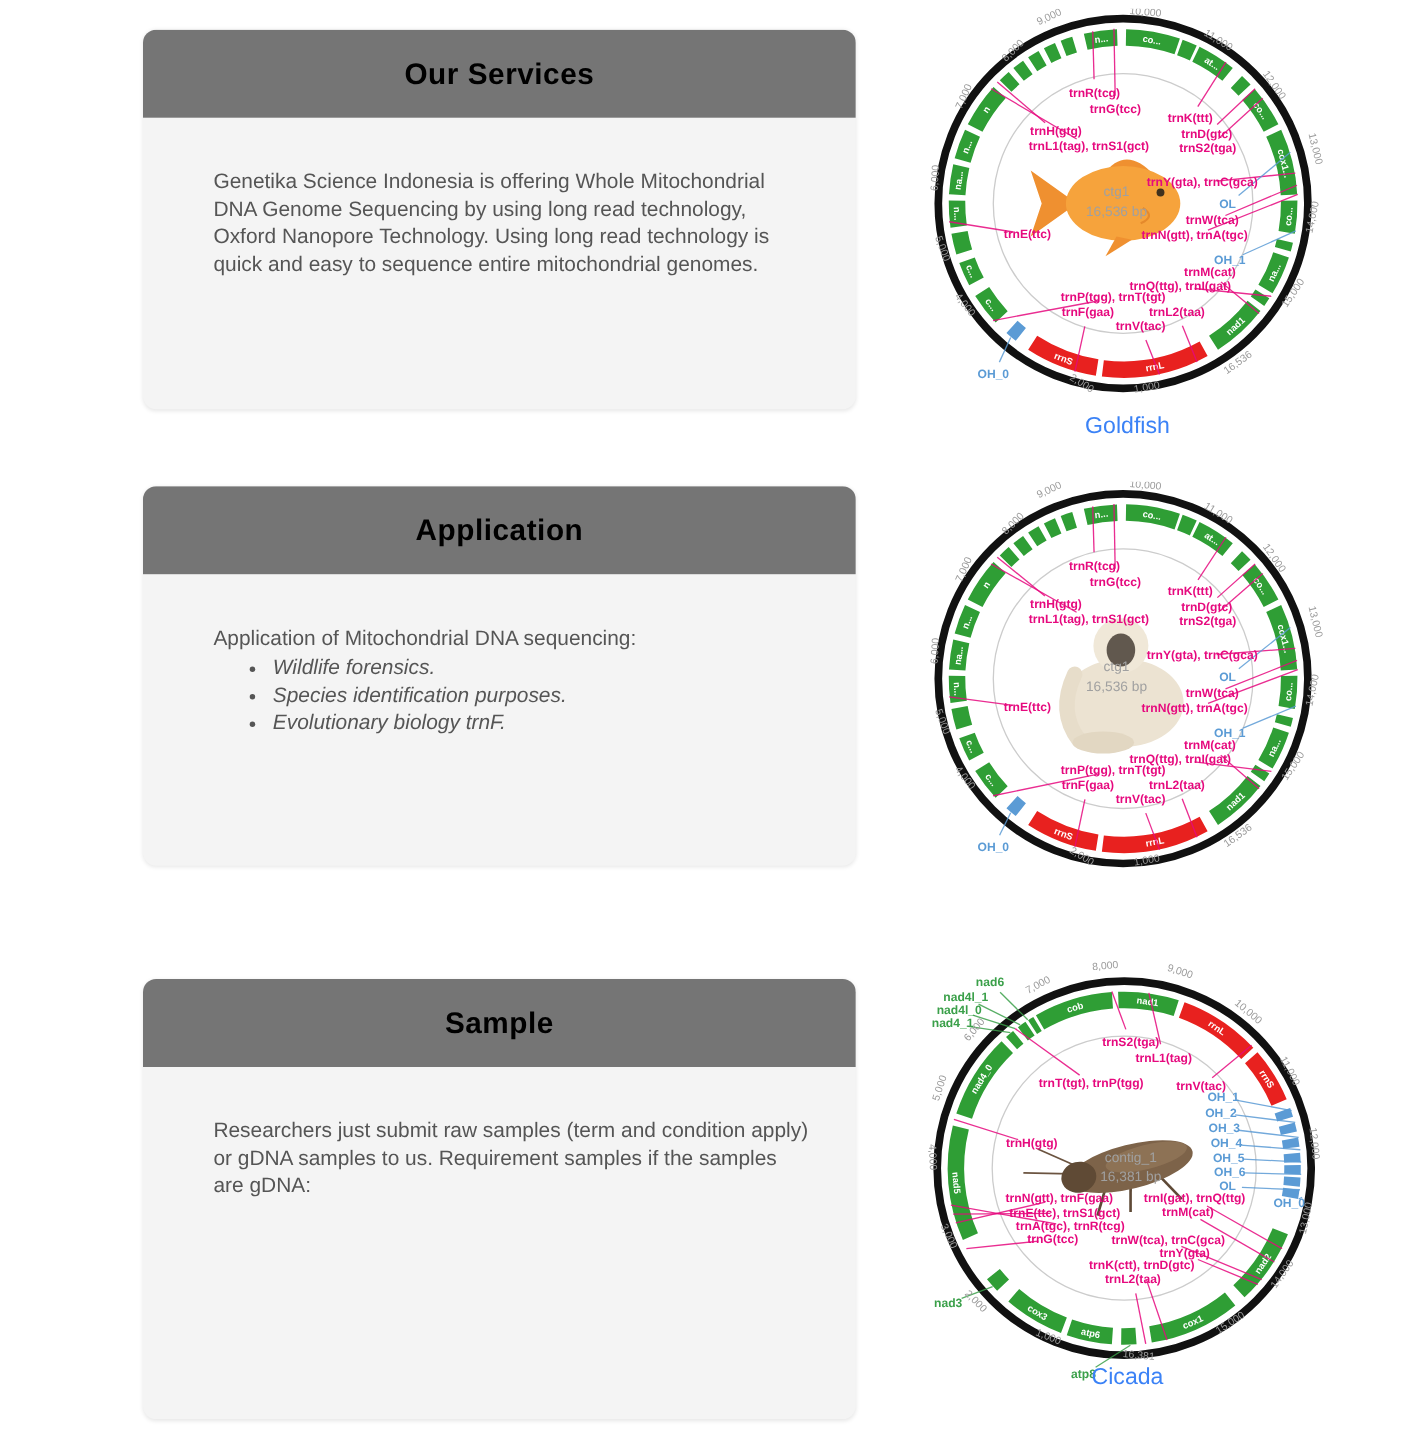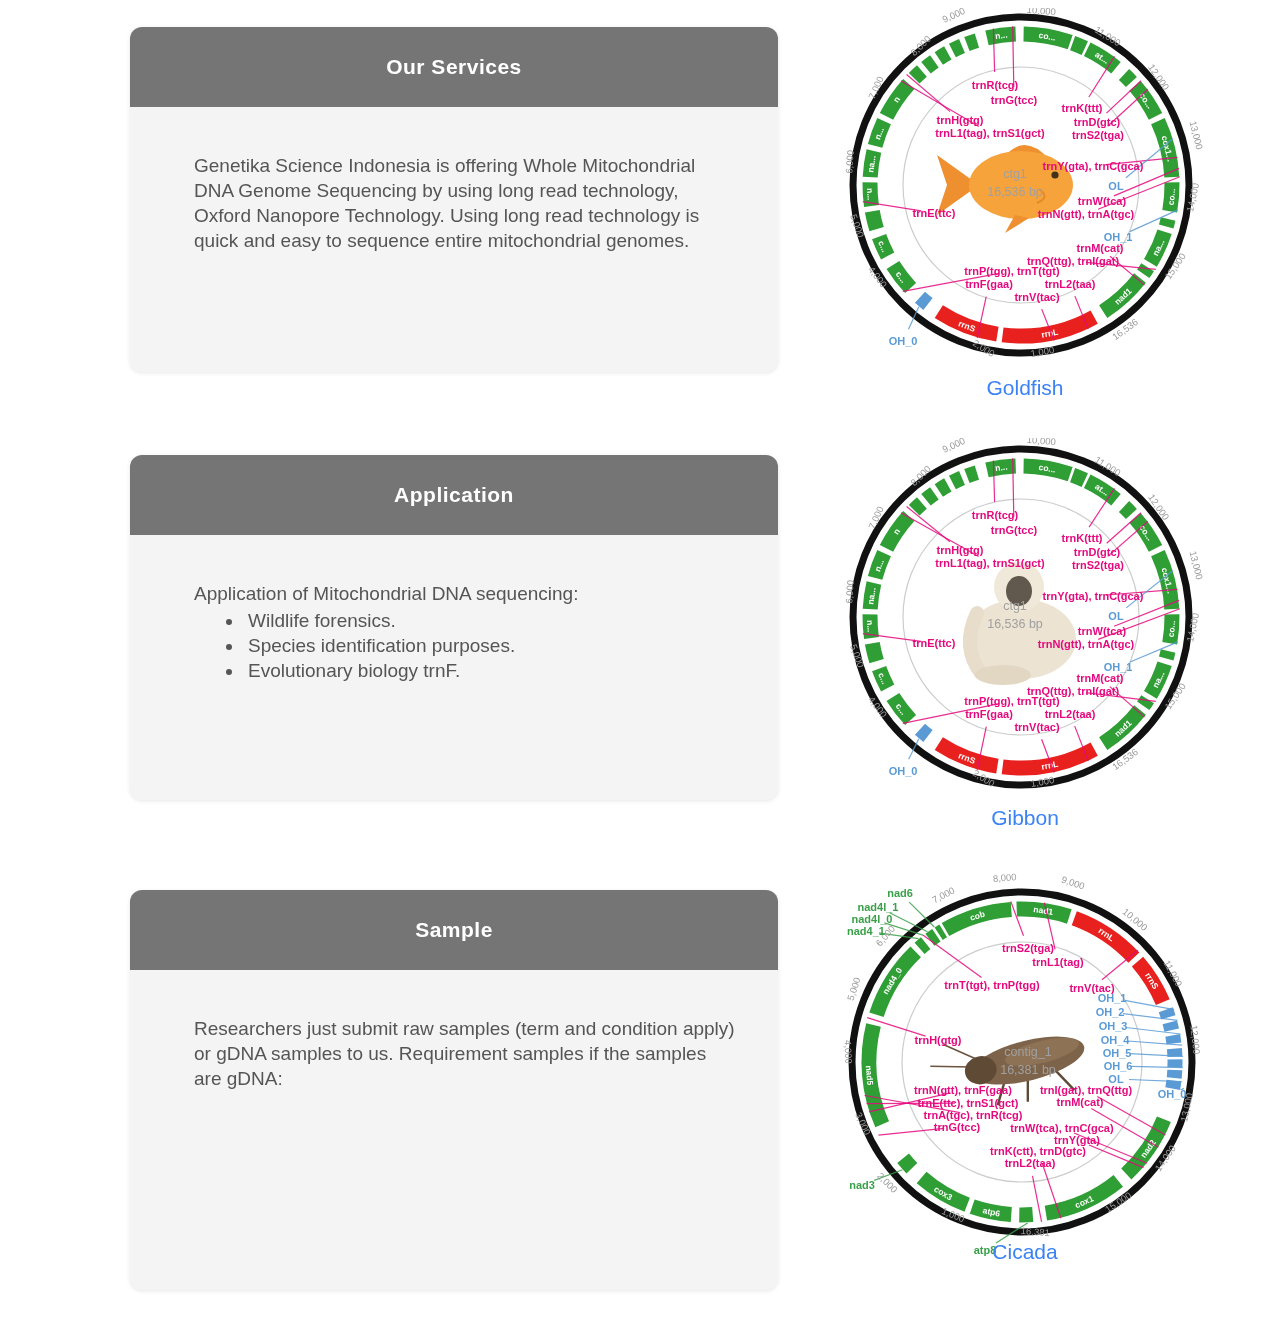--- a/index.html
+++ b/index.html
@@ -1,24 +1,24 @@
 <!DOCTYPE html>
 <html><head>
 <meta charset="utf-8">
 <style>
   html,body{margin:0;padding:0;background:#ffffff;}
   .page{position:relative;width:1280px;height:1322px;background:#ffffff;
         font-family:"Liberation Sans",sans-serif;overflow:hidden;}
   .card{position:absolute;left:130px;width:648px;border-radius:12px;
         background:#f4f4f4;overflow:hidden;box-shadow:0 1px 4px rgba(0,0,0,0.10);}
   .card-header{background:#757575;height:80px;display:flex;align-items:center;justify-content:center;}
-  .card-title{color:#ffffff;font-size:21px;font-weight:bold;margin:0;letter-spacing:0.5px;}
+  .card-title{color:#000000;font-size:27px;font-weight:bold;margin:0;letter-spacing:0.5px;}
   .card-body{padding:46px 40px 0 64px;color:#555555;font-size:19px;line-height:1.32;}
   .card-body p{margin:0;}
-  .card-body ul{margin:2px 0 0 0;padding-left:50px;}
+  .card-body ul{margin:2px 0 0 0;padding-left:50px;font-style:italic;}
   .card-body li{padding-left:4px;margin:0;}
   .map-figure{position:absolute;left:810px;width:430px;height:410px;margin:0;}
   .map-canvas{position:absolute;left:0;top:0;width:430px;height:400px;}
   .map-caption{position:absolute;top:368px;left:0;width:100%;text-align:center;
                font-size:21px;color:#3b82f6;}
   svg text{font-family:"Liberation Sans",sans-serif;}
 </style>
 </head>
 <body>
 
@@ -27,21 +27,21 @@
   <section class="card" style="top:27px;height:345px;">
     <div class="card-header">
       <h2 class="card-title">Our Services</h2>
     </div>
     <div class="card-body">
       <p>Genetika Science Indonesia is offering Whole Mitochondrial DNA Genome Sequencing by using long read technology, Oxford Nanopore Technology. Using long read technology is quick and easy to sequence entire mitochondrial genomes.</p>
       <ul></ul>
     </div>
   </section>
 
-  <section class="card" style="top:455px;height:345px;">
+  <section class="card" style="top:442px;height:345px;">
     <div class="card-header">
       <h2 class="card-title">Application</h2>
     </div>
     <div class="card-body">
       <p>Application of Mitochondrial DNA sequencing:</p>
       <ul>
           <li>Wildlife forensics.</li>
           <li>Species identification purposes.</li>
           <li>Evolutionary biology trnF.</li>
         </ul>
@@ -278,21 +278,20 @@
           <text x="290" y="240" fill="#e6097e" font-size="11" font-weight="bold" text-anchor="middle" dominant-baseline="central">trnM(cat)</text>
           <text x="263" y="253" fill="#e6097e" font-size="11" font-weight="bold" text-anchor="middle" dominant-baseline="central">trnQ(ttg), trnI(gat)</text>
           <text x="202" y="263" fill="#e6097e" font-size="11" font-weight="bold" text-anchor="middle" dominant-baseline="central">trnP(tgg), trnT(tgt)</text>
           <text x="179" y="276" fill="#e6097e" font-size="11" font-weight="bold" text-anchor="middle" dominant-baseline="central">trnF(gaa)</text>
           <text x="260" y="276" fill="#e6097e" font-size="11" font-weight="bold" text-anchor="middle" dominant-baseline="central">trnL2(taa)</text>
           <text x="227" y="289" fill="#e6097e" font-size="11" font-weight="bold" text-anchor="middle" dominant-baseline="central">trnV(tac)</text>
           <text x="93" y="333" fill="#5b9bd5" font-size="11" font-weight="bold" text-anchor="middle" dominant-baseline="central">OH_0</text>
           <text x="205" y="172" fill="#a0a0a0" font-size="12.5" text-anchor="middle">ctg1</text>
           <text x="205" y="190" fill="#a0a0a0" font-size="12.5" text-anchor="middle">16,536 bp</text>
         </svg></div>
-    <figcaption class="map-caption">Gibbon</figcaption>
   </figure>
 
   <figure class="map-figure" style="top:872px;">
     <div class="map-canvas"><svg width="430" height="400" viewBox="0 0 430 400" xmlns="http://www.w3.org/2000/svg">
           <circle cx="212" cy="190" r="170" fill="none" stroke="#111111" stroke-width="7"></circle>
           <circle cx="212" cy="190" r="120" fill="none" stroke="#cccccc" stroke-width="1.2"></circle>
           <path d="M135.5 57.5A153 153 0 0 1 201.3 37.4" fill="none" stroke="#2f9e35" stroke-width="15"></path>
           <text x="167.3" y="43.7" transform="rotate(343,167.3,43.7)" fill="#ffffff" font-size="8.5" font-weight="bold" text-anchor="middle" dominant-baseline="central">cob</text>
           <path d="M206.7 37.1A153 153 0 0 1 259.3 44.5" fill="none" stroke="#2f9e35" stroke-width="15"></path>
           <text x="233.3" y="38.5" transform="rotate(8,233.3,38.5)" fill="#ffffff" font-size="8.5" font-weight="bold" text-anchor="middle" dominant-baseline="central">nad1</text>

